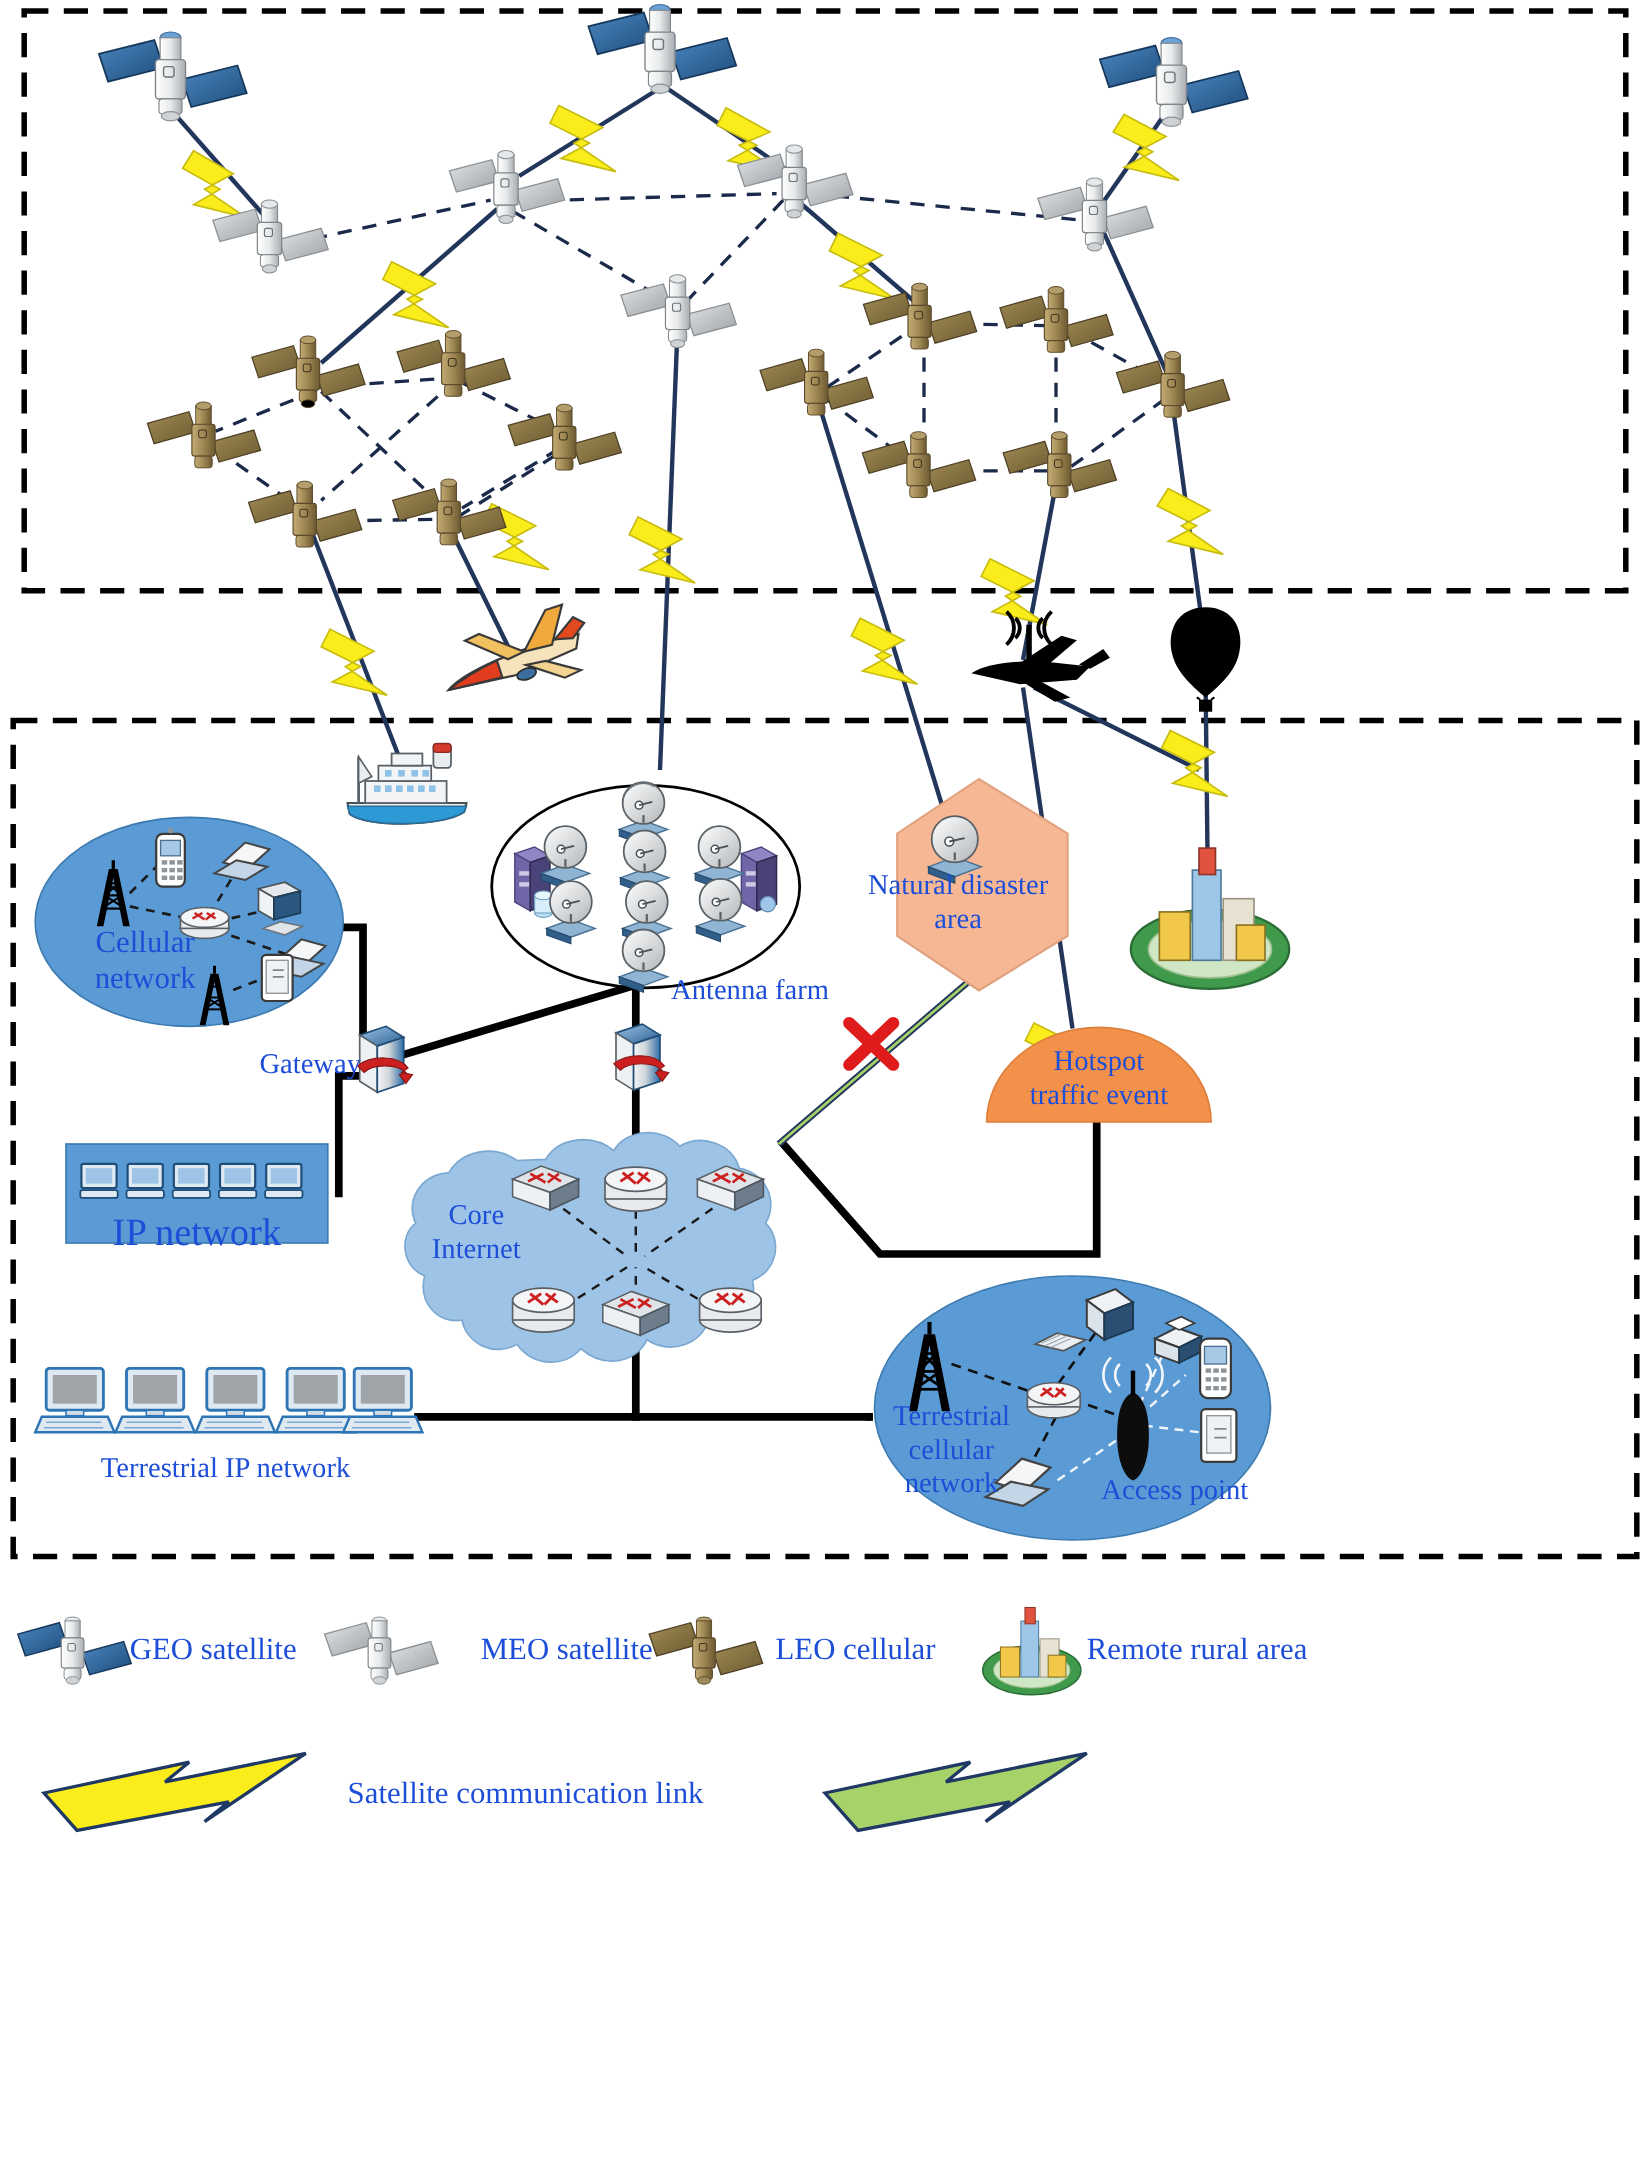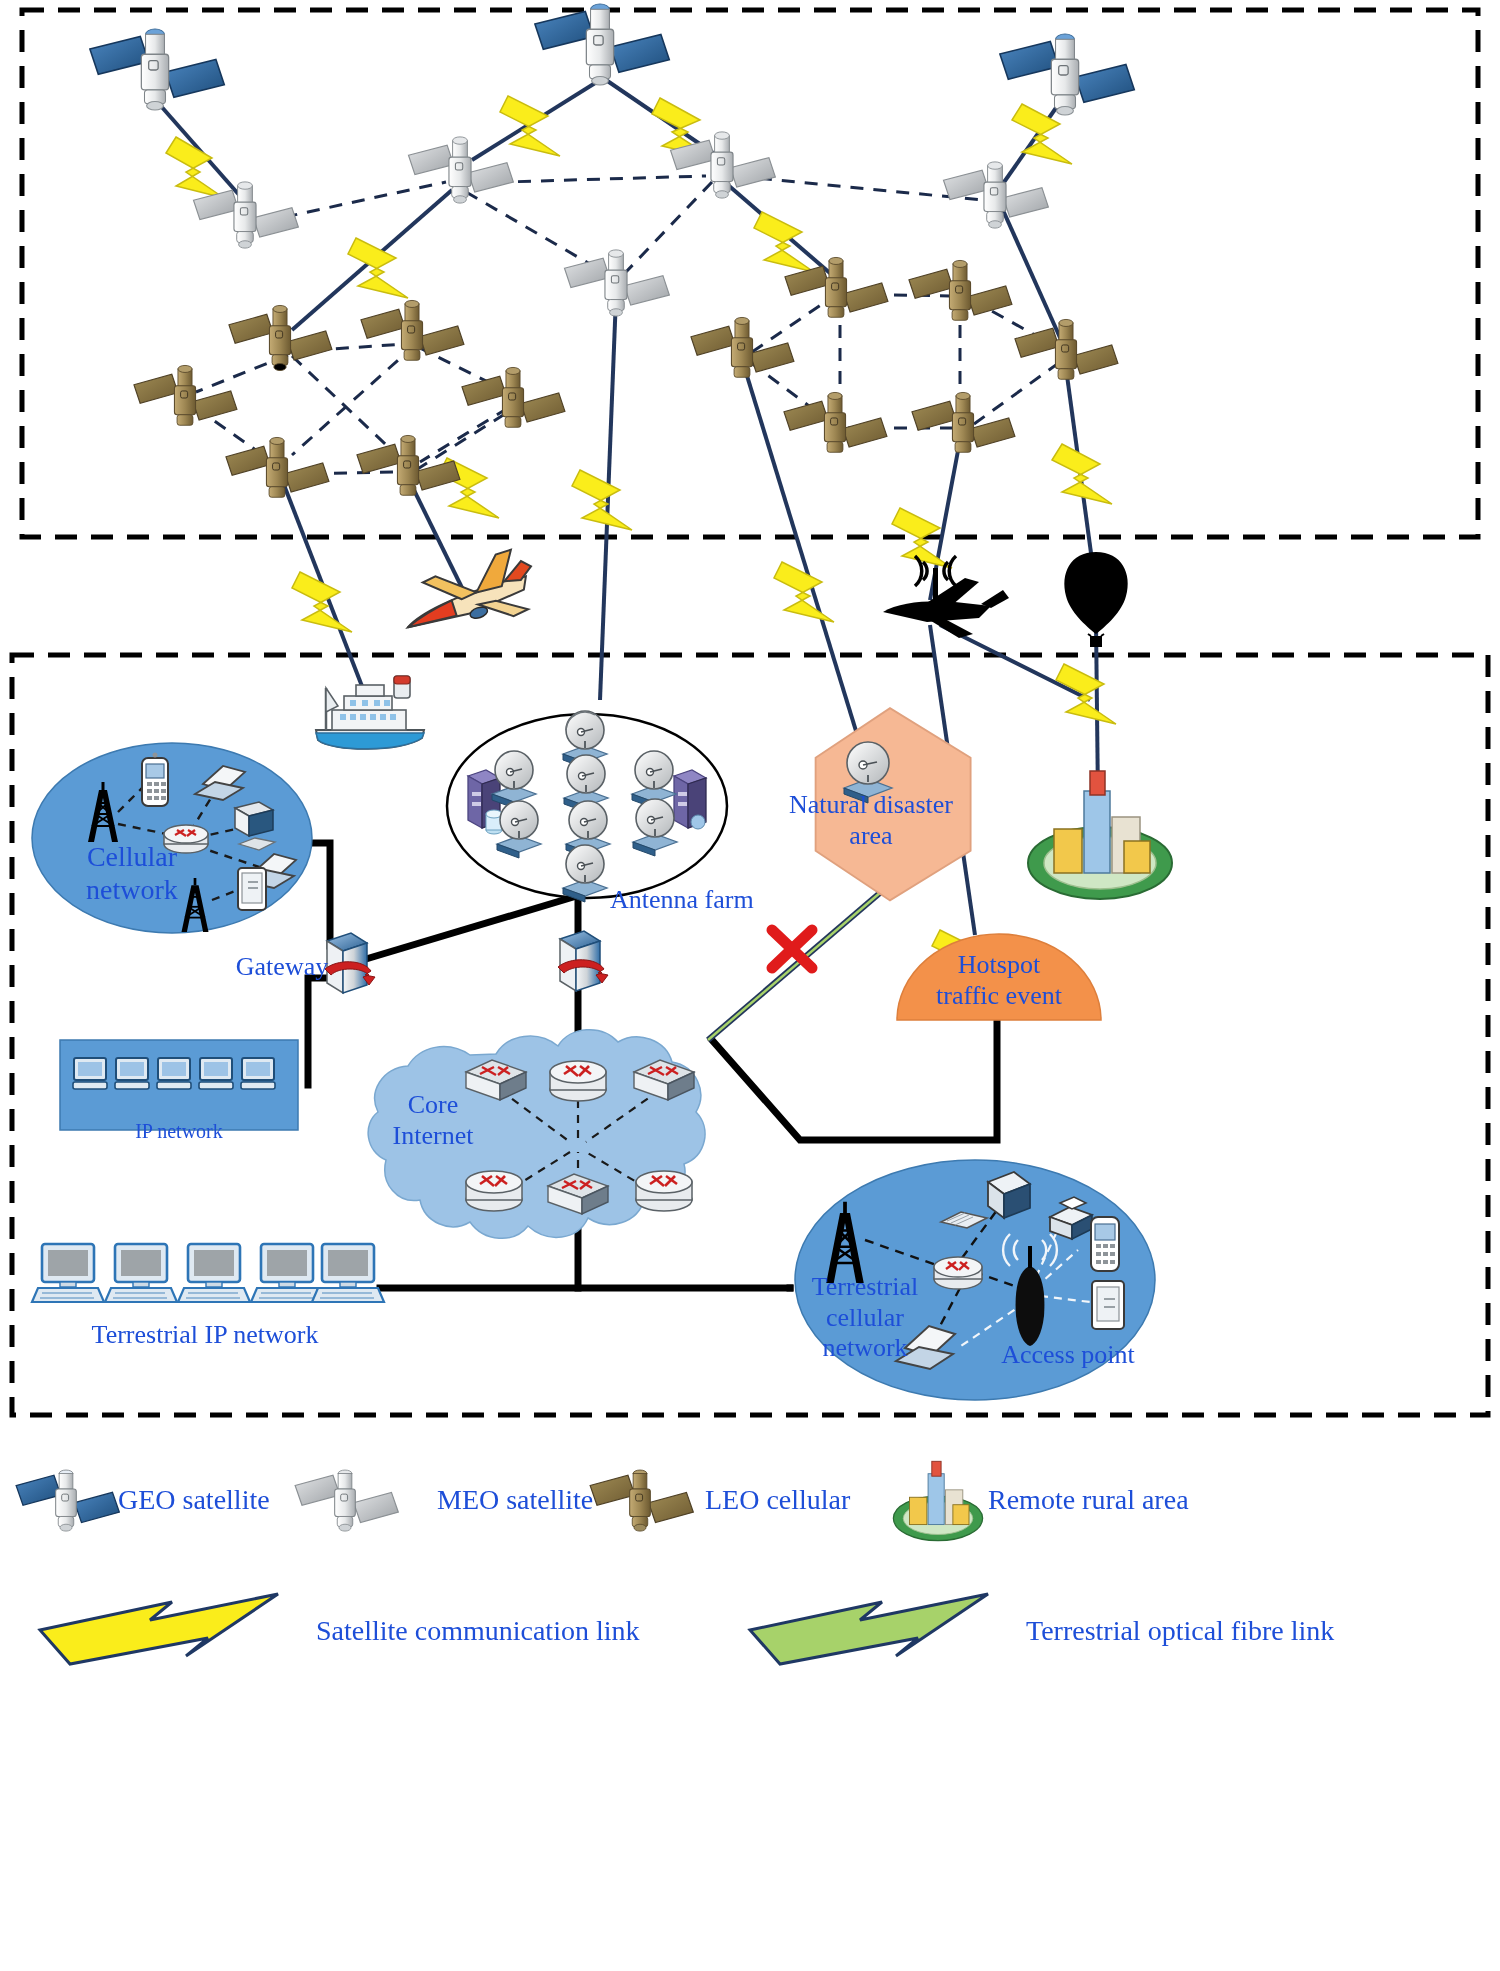--- a/index.html
+++ b/index.html
@@ -4,21 +4,21 @@
 <style>
   html,body{margin:0;padding:0;background:#fff;}
   body{width:1500px;height:1971px;position:relative;
        font-family:"Liberation Serif","DejaVu Serif",serif;color:#000;}
   #stage{position:absolute;inset:0;width:1500px;height:1971px;overflow:hidden;}
   svg#scene{position:absolute;left:0;top:0;width:1500px;height:1971px;}
   .lbl{position:absolute;font-family:"Liberation Serif","DejaVu Serif",serif;
        color:#1d4ed8;text-align:center;line-height:1.18;white-space:pre-line;}
   .lbl-28{font-size:28px;}
   .lbl-26{font-size:26px;}
-  .lbl-30{font-size:20px;margin-top:20px;}
+  .lbl-30{font-size:35px;}
 </style>
 </head>
 <body>
 
 <div id="stage">
 
 <svg id="scene" viewBox="0 0 1500 1971">
   <defs>
     <linearGradient id="gGeoPanel" x1="0" y1="0" x2="1" y2="1">
       <stop offset="0" stop-color="#4b86c0"></stop>
@@ -982,15 +982,14 @@
 network</div>
 
 <div class="lbl lbl-26" style="left:968px;top:1340px;width:200px;">Access point</div>
 
 <div class="lbl lbl-28" style="left:118px;top:1483px;width:230px;text-align:left;">GEO satellite</div>
 <div class="lbl lbl-28" style="left:405px;top:1483px;width:230px;text-align:left;margin-left:32px;">MEO satellite</div>
 <div class="lbl lbl-28" style="left:705px;top:1483px;width:230px;text-align:left;">LEO cellular</div>
 <div class="lbl lbl-28" style="left:988px;top:1483px;width:330px;text-align:left;">Remote rural area</div>
 
 <div class="lbl lbl-28" style="left:316px;top:1614px;width:430px;text-align:left;">Satellite communication link</div>
-<div class="lbl lbl-28" style="left:1026px;top:1614px;width:440px;text-align:left;">Terrestrial optical fibre link</div>
 
 </div>
 
 </body></html>

